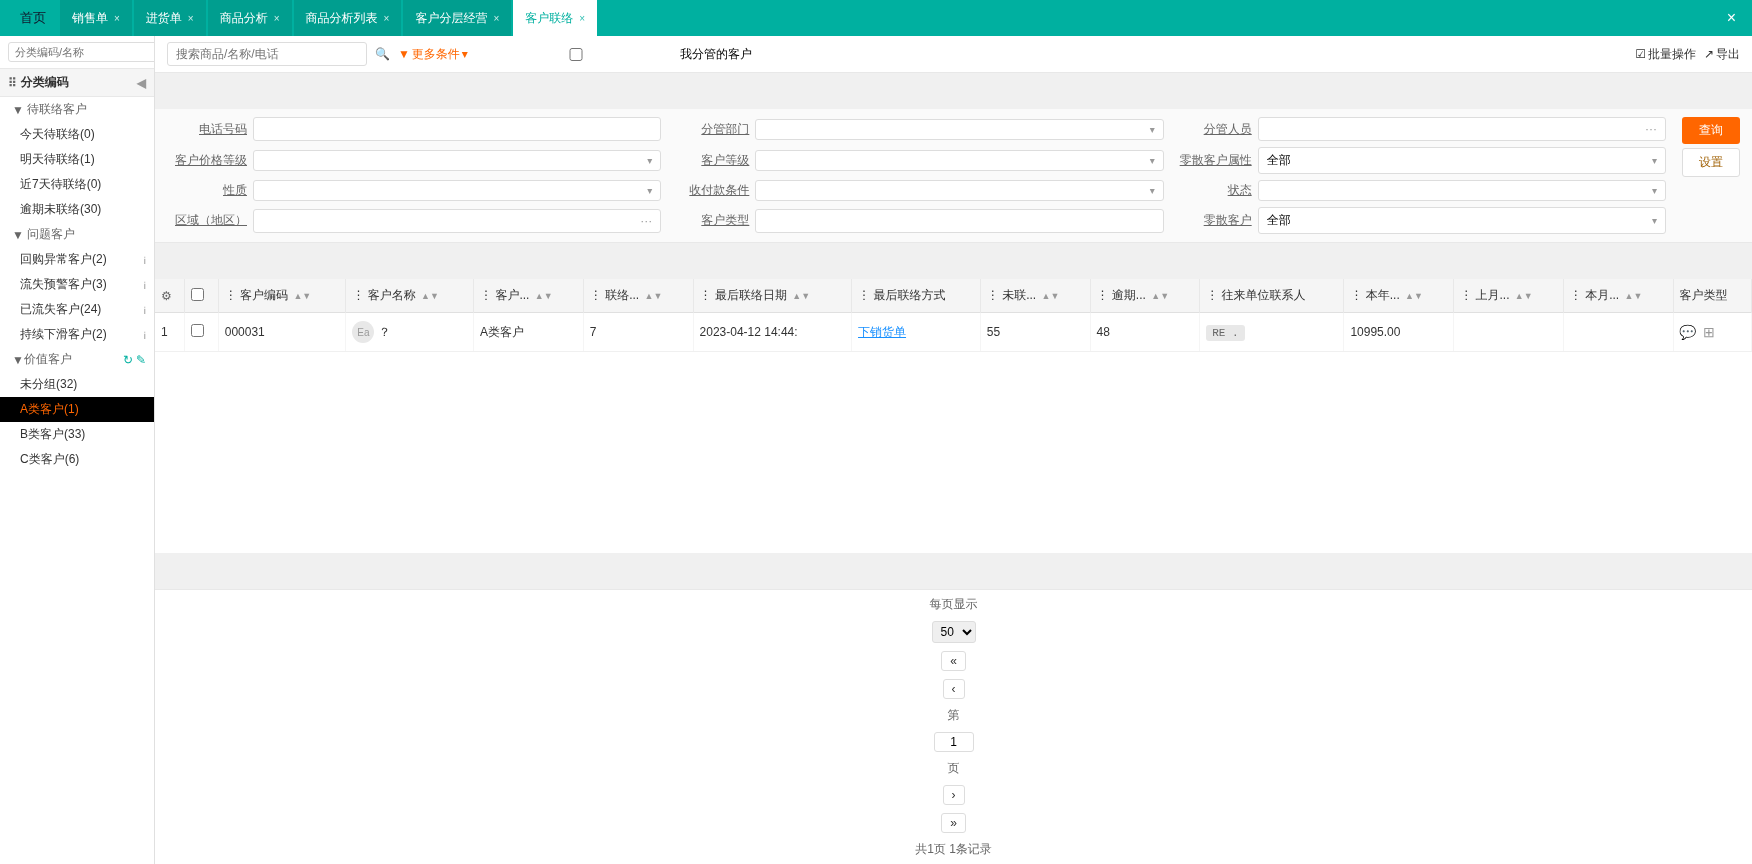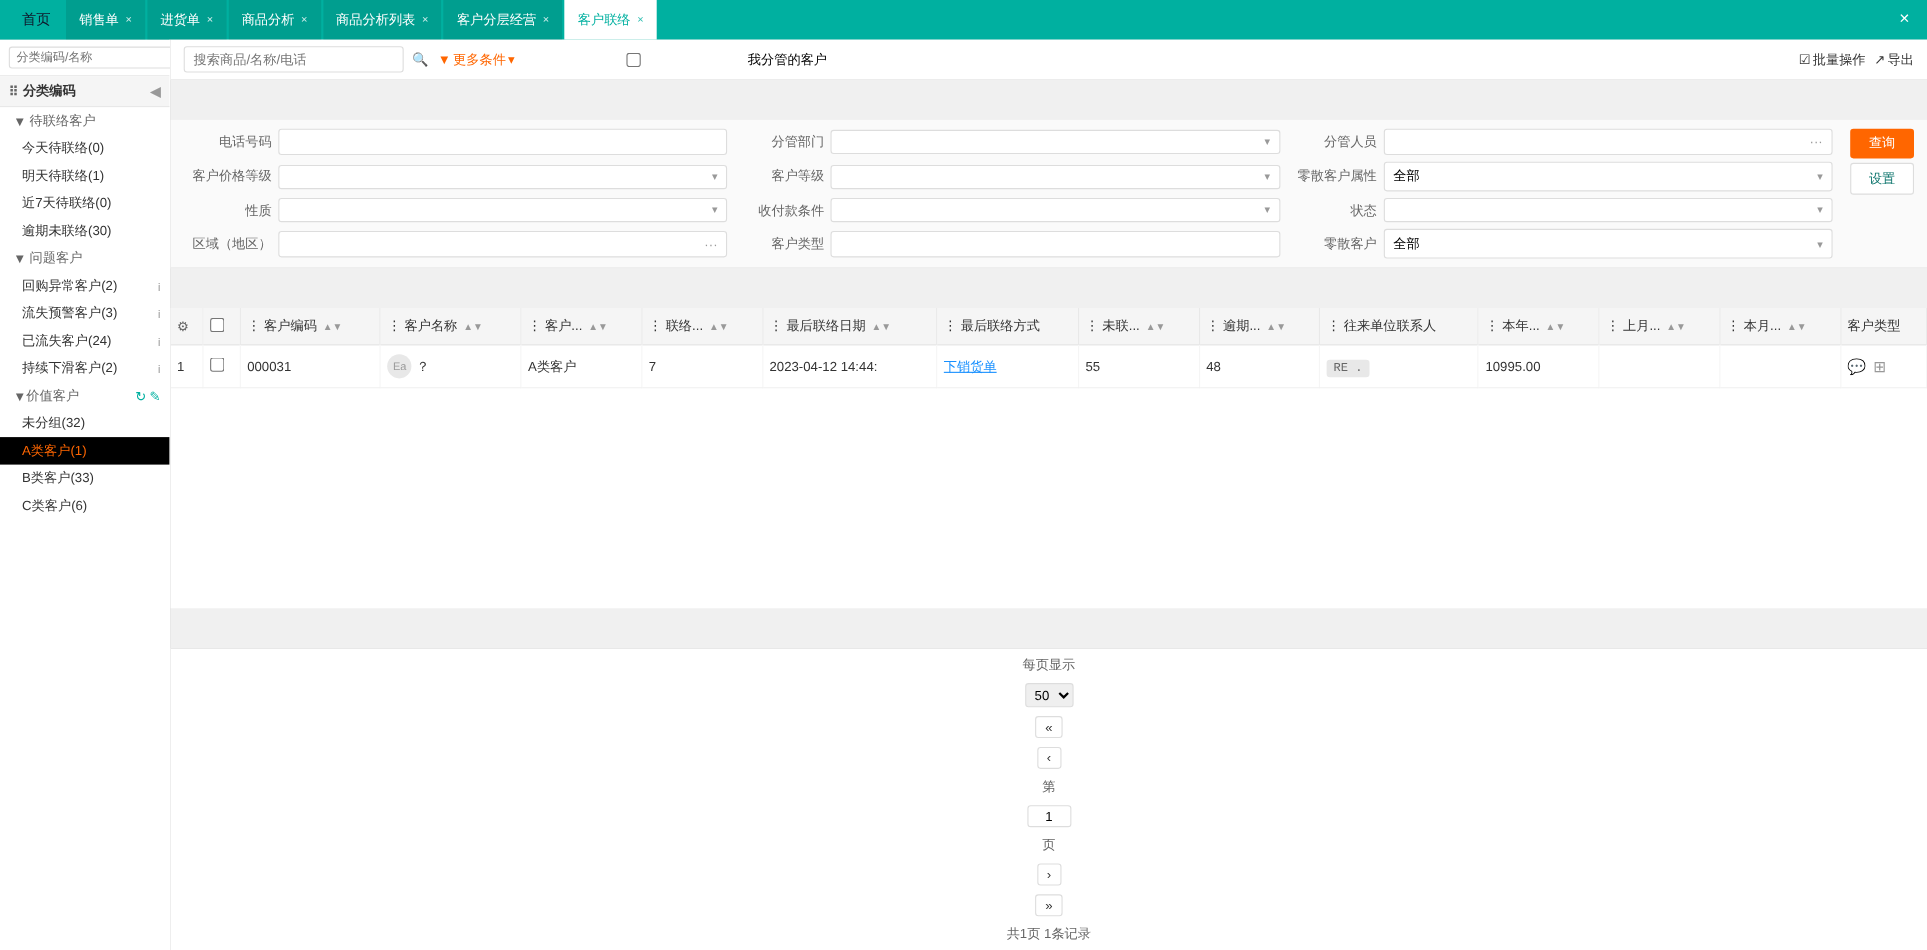--- a/index.html
+++ b/index.html
@@ -203,20 +203,21 @@
       align-items: center;
       flex: 1;
       min-width: 0;
     }
     .filter-label {
       color: #666;
       white-space: nowrap;
       min-width: 80px;
       text-align: right;
       margin-right: 6px;
+      text-decoration: underline;
     }
     .filter-input {
       flex: 1;
       border: 1px solid #ddd;
       border-radius: 3px;
       padding: 4px 8px;
       font-size: 12px;
       outline: none;
       min-width: 0;
     }
@@ -247,21 +248,21 @@
       color: white;
       border: none;
       padding: 5px 16px;
       border-radius: 3px;
       cursor: pointer;
       font-size: 12px;
       white-space: nowrap;
     }
     .btn-settings {
       background: white;
-      color: #0f766e;
+      color: #a16207;
       border: 1px solid #ddd;
       padding: 5px 16px;
       border-radius: 3px;
       cursor: pointer;
       font-size: 12px;
       white-space: nowrap;
     }
 
     
     .table-container {

